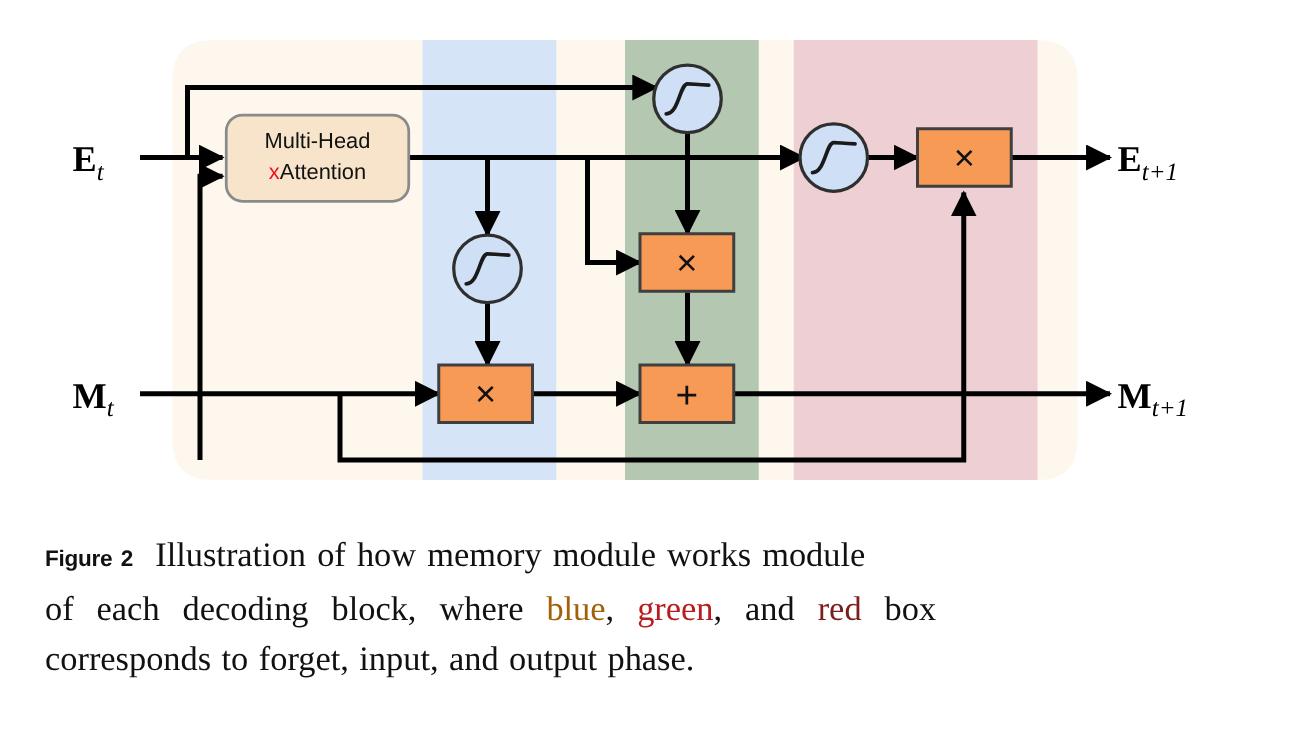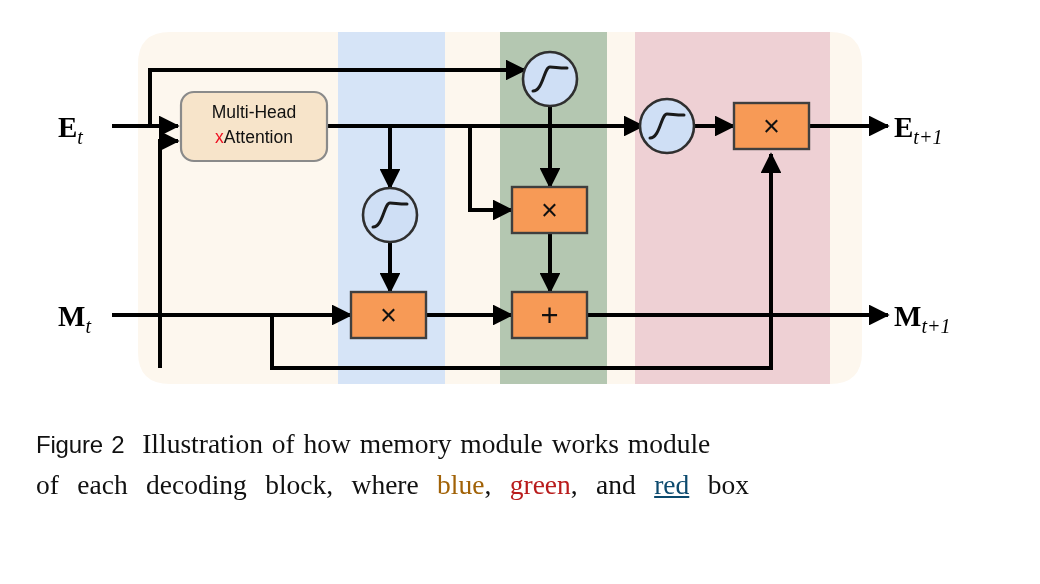--- a/index.html
+++ b/index.html
@@ -44,27 +44,27 @@
     width: 968px;
     font-family: "Liberation Serif", serif;
     font-size: 27.5px;
     line-height: 40px;
     color: #111111;
     text-align: justify;
     text-justify: inter-word;
   }
   #caption .fig-label {
     font-family: "Liberation Sans", sans-serif;
-    font-weight: normal;
-    font-size: 24px;
+    font-weight: bold;
+    font-size: 18px;
     letter-spacing: -0.2px;
   }
   #caption .cap-blue  { color: #a16207; }
   #caption .cap-green { color: #b91c1c; }
-  #caption .cap-red   { color: #0c4a6e; text-decoration: underline; }
+  #caption .cap-red   { color: #7f1d1d; }
   #caption .cap-line {
     display: block;
     white-space: nowrap;
   }
   #caption .cap-line.l1 { word-spacing: 2.0px; }
   #caption .cap-line.l2 { word-spacing: 11.5px; }
   #caption .cap-line.l3 { word-spacing: 1.5px; }
 </style>
 </head>
 <body>
@@ -173,15 +173,18 @@
     </svg>
   </div>
 
   <div id="caption">
     <span class="cap-line l1">
       <span class="fig-label">Figure 2</span><span>&nbsp; </span><span>Illustration of how memory module works module</span>
     </span>
     <span class="cap-line l2">
       <span>of each decoding block, where </span><span class="cap-blue">blue</span><span>, </span><span class="cap-green">green</span><span>, and </span><span class="cap-red">red</span><span> box</span>
     </span>
+    <span class="cap-line l3">
+      <span>corresponds to forget, input, and output phase.</span>
+    </span>
   </div>
 
 </div>
 
 </body></html>

